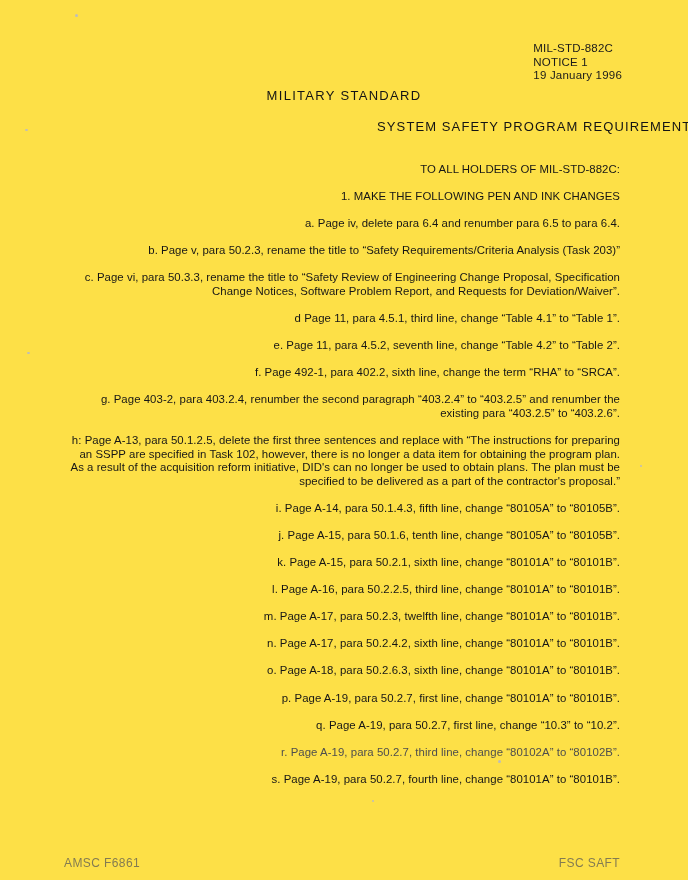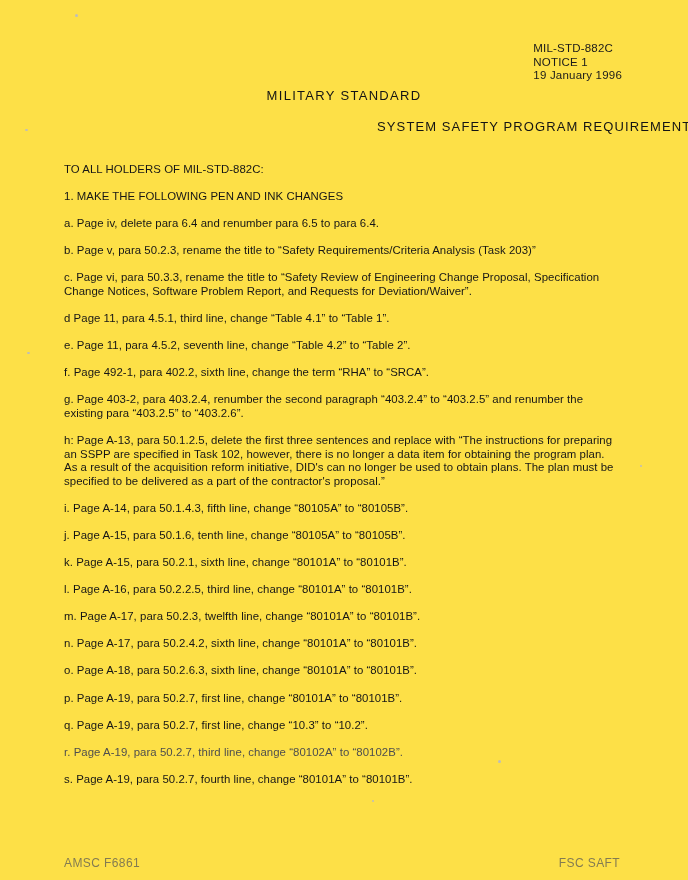--- a/index.html
+++ b/index.html
@@ -53,20 +53,21 @@
     letter-spacing: 1.1px;
     color: #141414;
     padding-left: 13px;
   }
   .body-area {
     position: absolute;
     top: 163px;
     left: 64px;
     width: 556px;
     color: #161616;
+    text-align: right;
   }
   .para {
     font-size: 11.4px;
     line-height: 13.6px;
     margin: 0 0 13.5px 0;
     letter-spacing: 0.05px;
   }
   .para.multiline {
     margin-bottom: 13.5px;
   }

